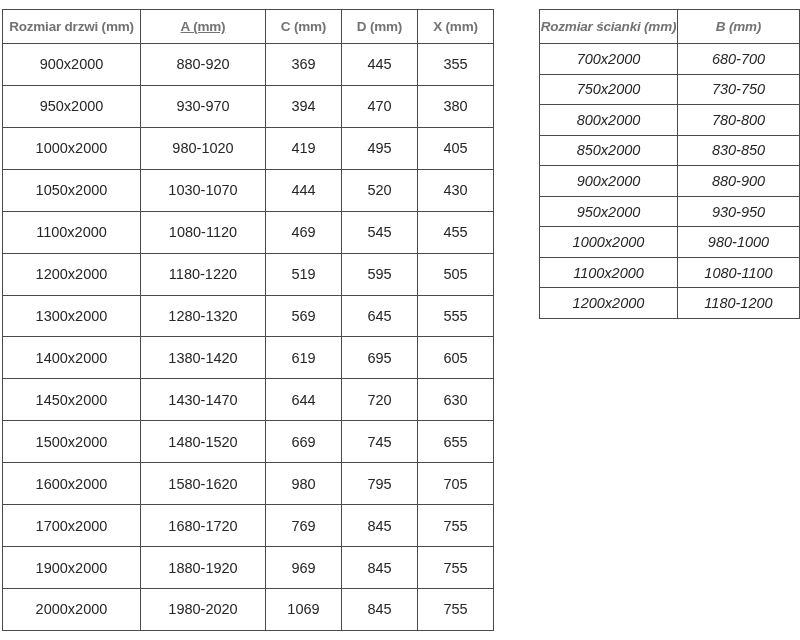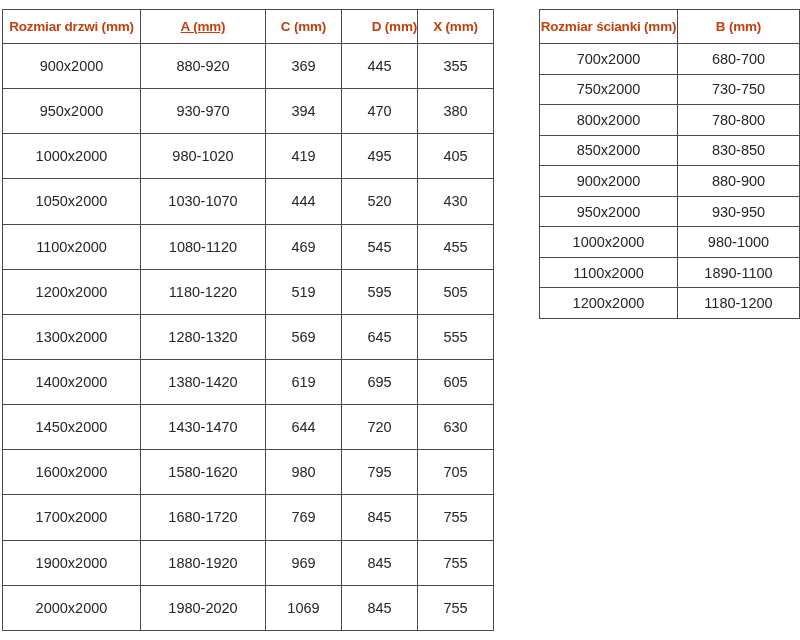--- a/index.html
+++ b/index.html
@@ -26,45 +26,46 @@
     border: 1px solid #4a4a4a;
     text-align: center;
     vertical-align: middle;
     padding: 0;
     white-space: nowrap;
     overflow: hidden;
   }
   table.size-table th {
     font-size: 13.5px;
     font-weight: 700;
-    color: #c2410c;
+    color: #737373;
     letter-spacing: -0.2px;
     height: 33px;
   }
   table.size-table td {
     font-size: 14.5px;
     font-weight: 400;
     color: #262626;
   }
   #door-table {
     left: 2px;
     top: 9px;
     width: 486px;
     height: 622px;
   }
   #door-table th:nth-child(1) { width: 137px; }
   #door-table th:nth-child(2) { width: 124px; text-decoration: underline; }
   #door-table th:nth-child(3) { width: 75px;  }
-  #door-table th:nth-child(4) { width: 75px; text-align: right;  }
+  #door-table th:nth-child(4) { width: 75px;  }
   #door-table th:nth-child(5) { width: 75px;  }
   #wall-table {
     left: 539px;
     top: 9px;
     width: 258px;
     height: 310px;
+    font-style: italic;
   }
   #wall-table th:nth-child(1) { width: 137px; }
   #wall-table th:nth-child(2) { width: 121px; }
 </style>
 </head>
 <body>
 
 <div class="page">
   <table id="door-table" class="size-table">
       <thead>
@@ -134,20 +135,27 @@
           <td>605</td>
         </tr>
         <tr>
           <td>1450x2000</td>
           <td>1430-1470</td>
           <td>644</td>
           <td>720</td>
           <td>630</td>
         </tr>
         <tr>
+          <td>1500x2000</td>
+          <td>1480-1520</td>
+          <td>669</td>
+          <td>745</td>
+          <td>655</td>
+        </tr>
+        <tr>
           <td>1600x2000</td>
           <td>1580-1620</td>
           <td>980</td>
           <td>795</td>
           <td>705</td>
         </tr>
         <tr>
           <td>1700x2000</td>
           <td>1680-1720</td>
           <td>769</td>
@@ -201,21 +209,21 @@
         <tr>
           <td>950x2000</td>
           <td>930-950</td>
         </tr>
         <tr>
           <td>1000x2000</td>
           <td>980-1000</td>
         </tr>
         <tr>
           <td>1100x2000</td>
-          <td>1890-1100</td>
+          <td>1080-1100</td>
         </tr>
         <tr>
           <td>1200x2000</td>
           <td>1180-1200</td>
         </tr>
       </tbody>
     </table>
 </div>
 
 </body></html>

